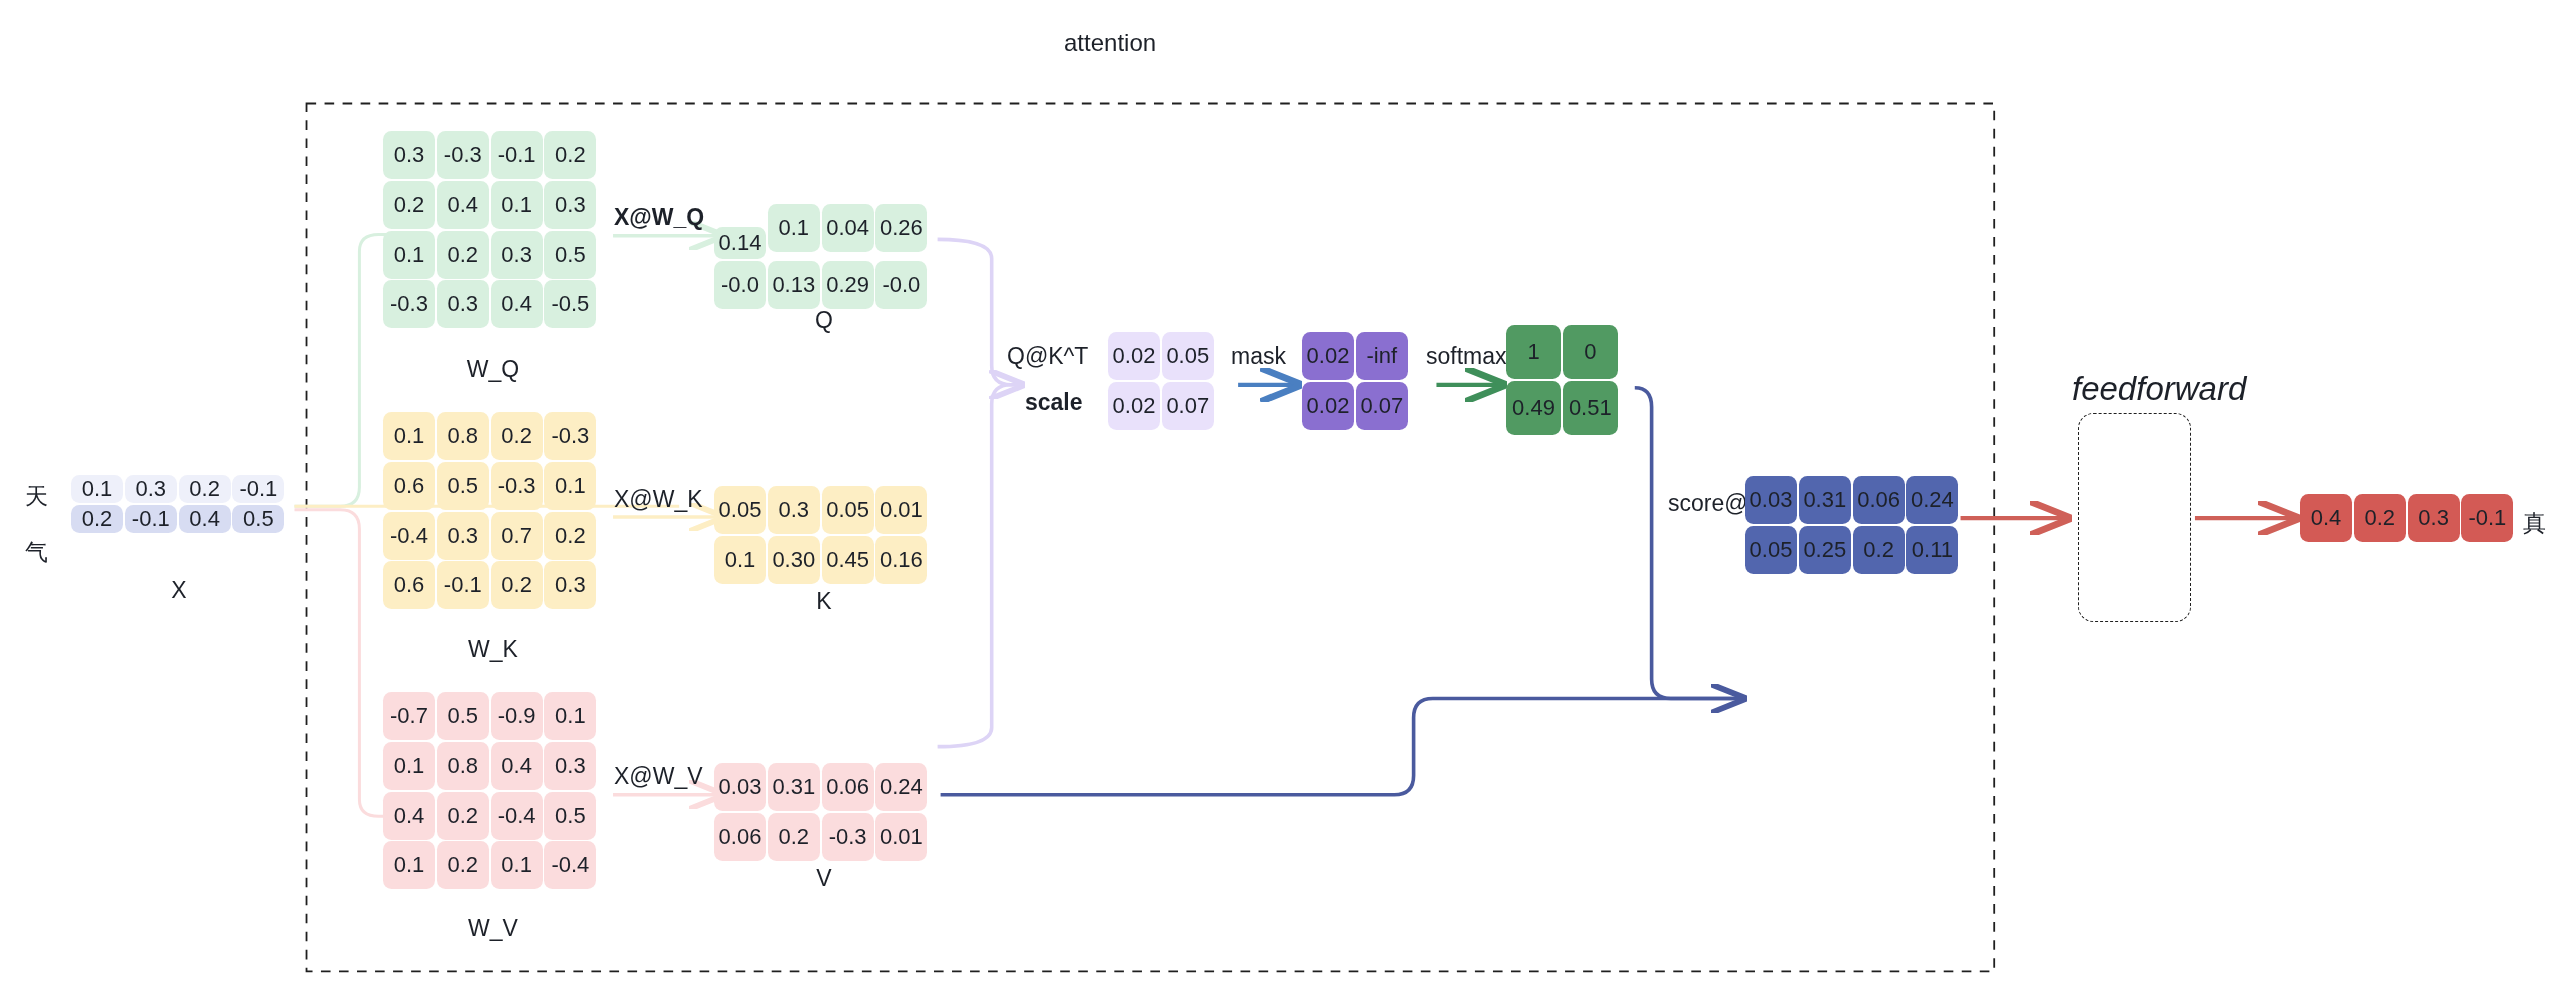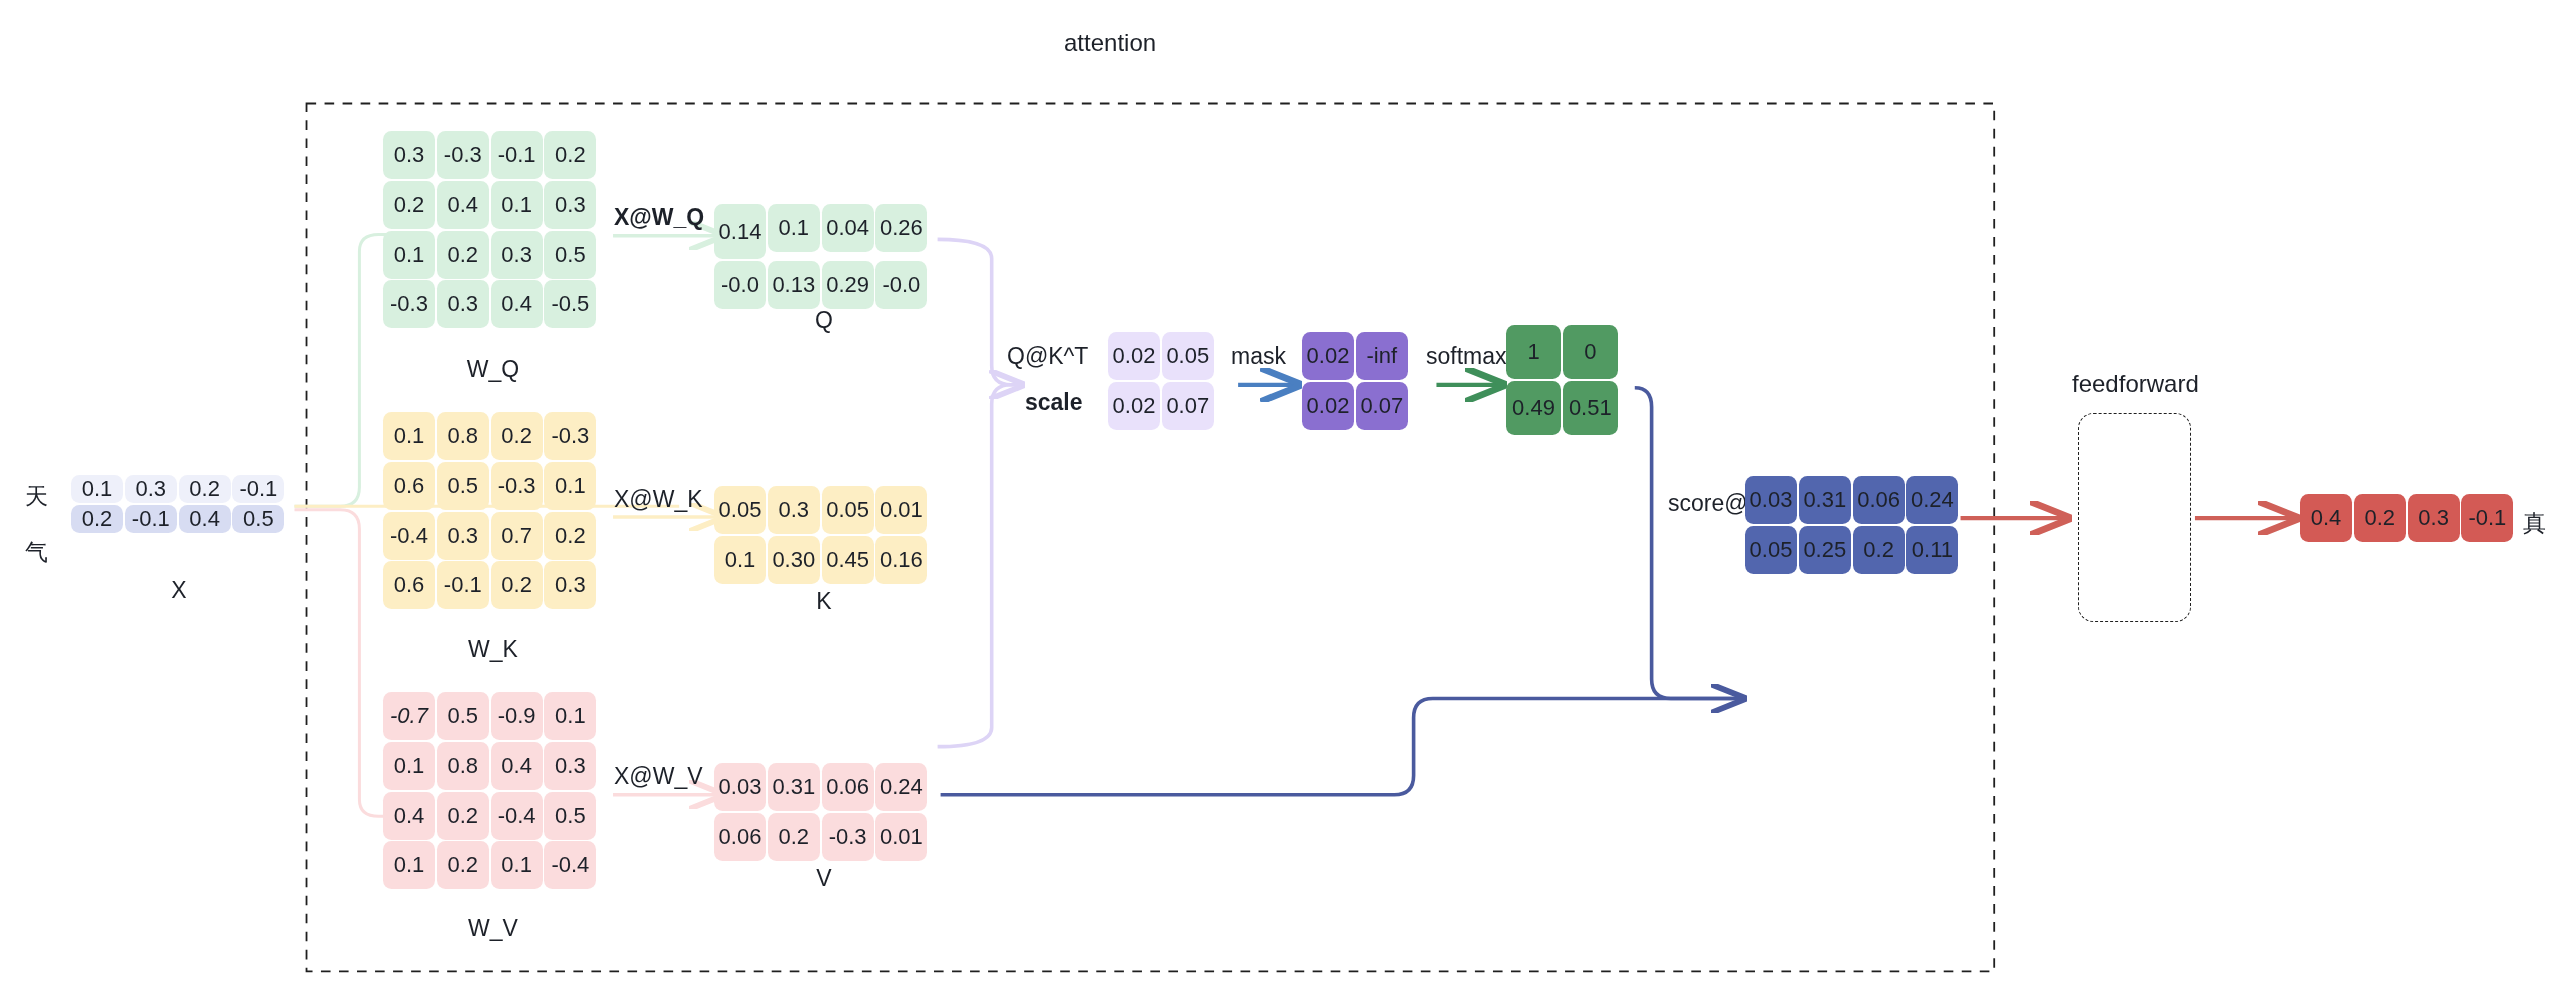--- a/index.html
+++ b/index.html
@@ -165,21 +165,21 @@
       <div class="cell c-k" style="width:52px;height:48px;">0.6</div>
       <div class="cell c-k" style="width:52px;height:48px;">-0.1</div>
       <div class="cell c-k" style="width:52px;height:48px;">0.2</div>
       <div class="cell c-k" style="width:52px;height:48px;">0.3</div>
     </div>
   </div>
   <div class="caption" style="left:383px;top:636px;width:220px;">W_K</div>
 
   <div class="matrix" style="left:383px;top:692px;">
     <div class="mrow">
-      <div class="cell c-v" style="width:52px;height:48px;font-style:italic;">-0.7</div>
+      <div class="cell c-v" style="width:52px;height:48px;">-0.7</div>
       <div class="cell c-v" style="width:52px;height:48px;">0.5</div>
       <div class="cell c-v" style="width:52px;height:48px;">-0.9</div>
       <div class="cell c-v" style="width:52px;height:48px;">0.1</div>
     </div>
     <div class="mrow">
       <div class="cell c-v" style="width:52px;height:48px;">0.1</div>
       <div class="cell c-v" style="width:52px;height:48px;">0.8</div>
       <div class="cell c-v" style="width:52px;height:48px;">0.4</div>
       <div class="cell c-v" style="width:52px;height:48px;">0.3</div>
     </div>
@@ -197,21 +197,21 @@
     </div>
   </div>
   <div class="caption" style="left:383px;top:915px;width:220px;">W_V</div>
 
   <div class="arrowlab" style="left:614px;top:204px;font-weight:bold;">X@W_Q</div>
   <div class="arrowlab" style="left:614px;top:486px;">X@W_K</div>
   <div class="arrowlab" style="left:614px;top:763px;">X@W_V</div>
 
   <div class="matrix" style="left:714px;top:204px;">
     <div class="mrow">
-      <div class="cell c-q" style="width:52px;height:55px;">0.14</div>
+      <div class="cell c-q" style="width:52px;height:32px;margin-top:23px;">0.14</div>
       <div class="cell c-q" style="width:52px;height:48px;">0.1</div>
       <div class="cell c-q" style="width:52px;height:48px;">0.04</div>
       <div class="cell c-q" style="width:52px;height:48px;">0.26</div>
     </div>
     <div class="mrow">
       <div class="cell c-q" style="width:52px;height:48px;">-0.0</div>
       <div class="cell c-q" style="width:52px;height:48px;">0.13</div>
       <div class="cell c-q" style="width:52px;height:48px;">0.29</div>
       <div class="cell c-q" style="width:52px;height:48px;">-0.0</div>
     </div>
@@ -300,21 +300,21 @@
       <div class="cell c-out" style="width:52px;height:48px;">0.24</div>
     </div>
     <div class="mrow">
       <div class="cell c-out" style="width:52px;height:48px;">0.05</div>
       <div class="cell c-out" style="width:52px;height:48px;">0.25</div>
       <div class="cell c-out" style="width:52px;height:48px;">0.2</div>
       <div class="cell c-out" style="width:52px;height:48px;">0.11</div>
     </div>
   </div>
 
-  <div class="lbl" style="left:2072px;top:370px;font-size:24px;">feedforward</div>
+  <div class="lbl" style="left:2072px;top:370px;font-size:33px;font-style:italic;">feedforward</div>
   <div class="ffbox" style="left:2078px;top:413px;width:111px;height:207px;"></div>
 
   <div class="matrix" style="left:2300px;top:494px;">
     <div class="mrow">
       <div class="cell c-final" style="width:52px;height:48px;">0.4</div>
       <div class="cell c-final" style="width:52px;height:48px;">0.2</div>
       <div class="cell c-final" style="width:52px;height:48px;">0.3</div>
       <div class="cell c-final" style="width:52px;height:48px;">-0.1</div>
     </div>
   </div>

